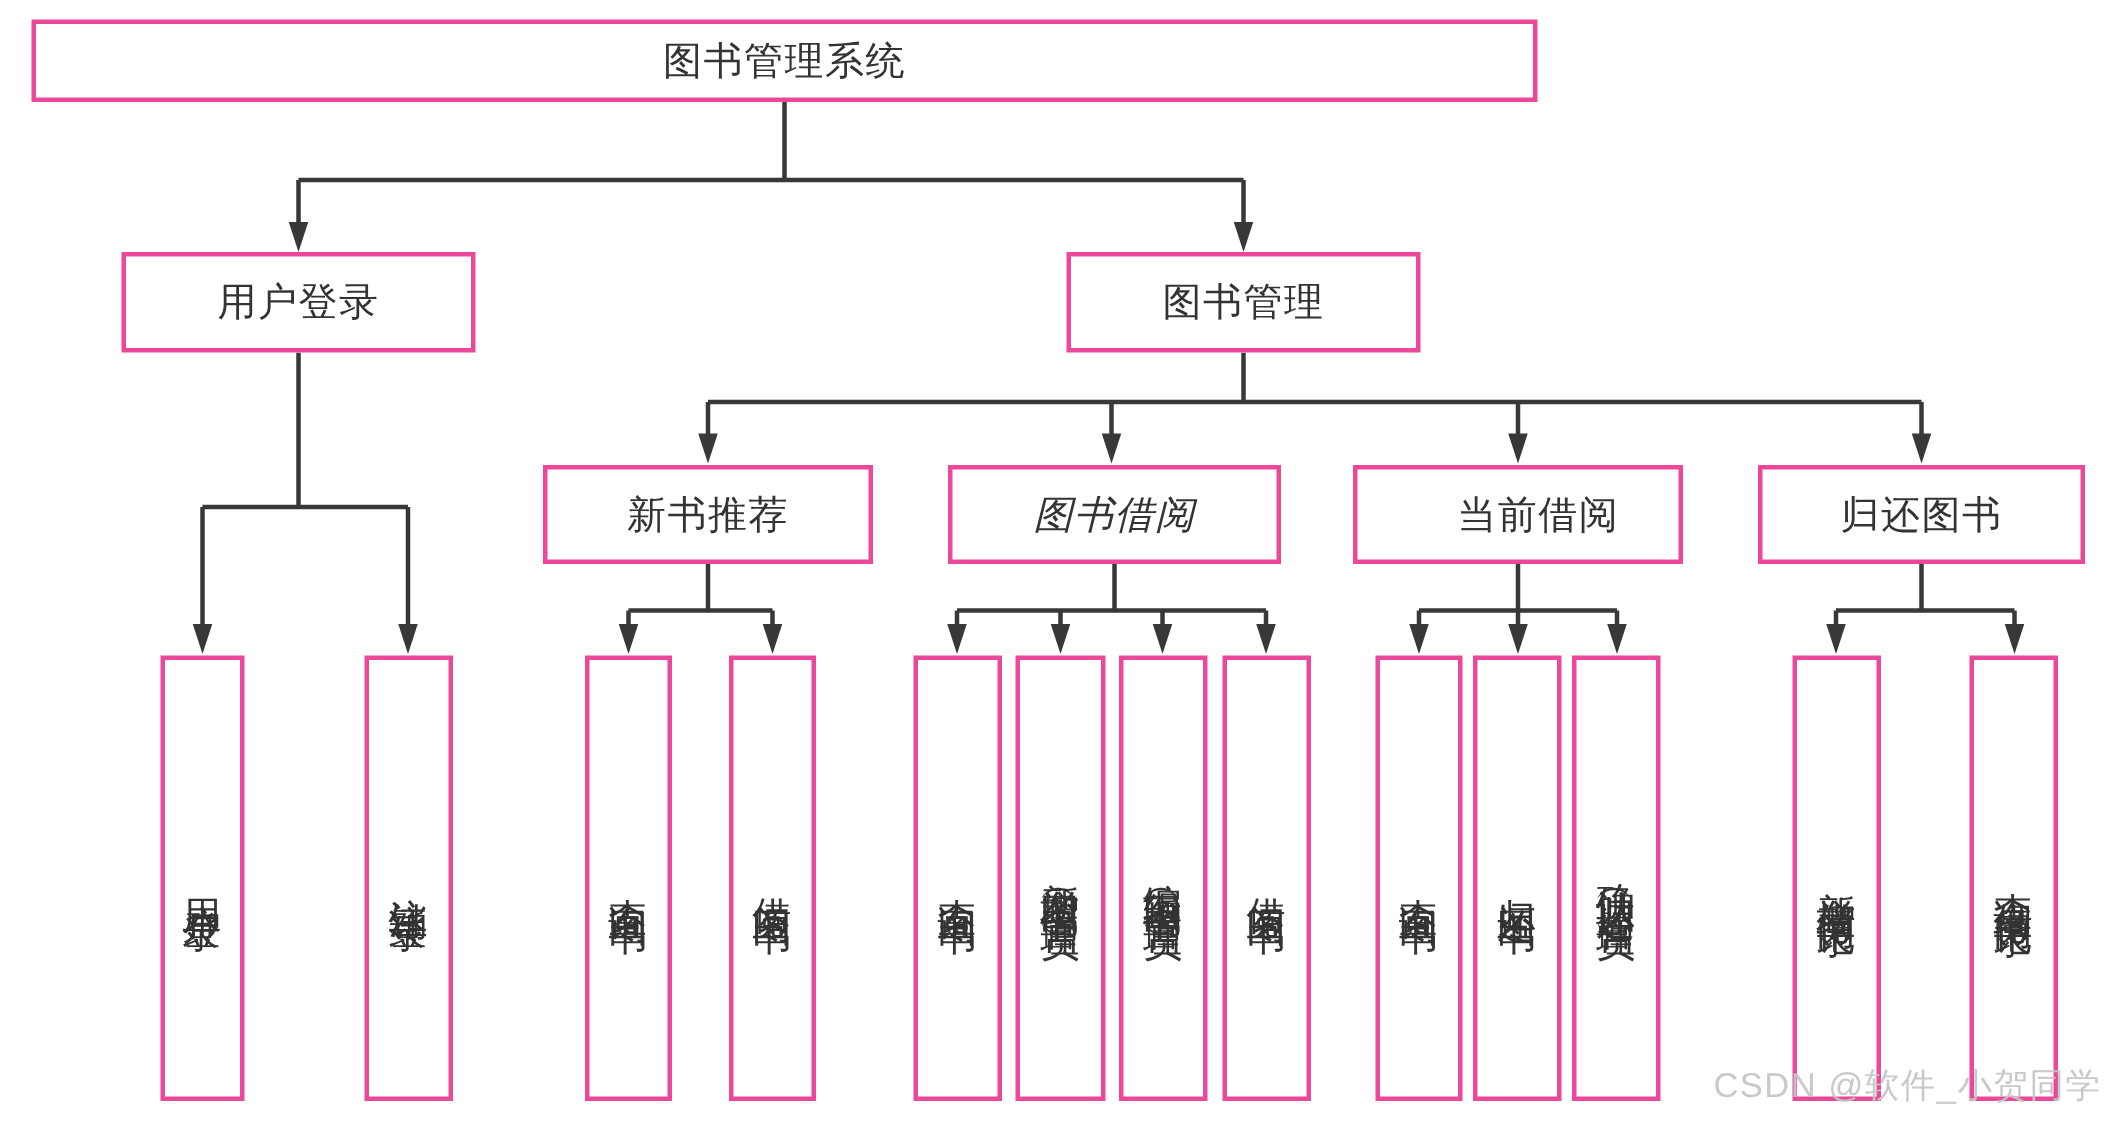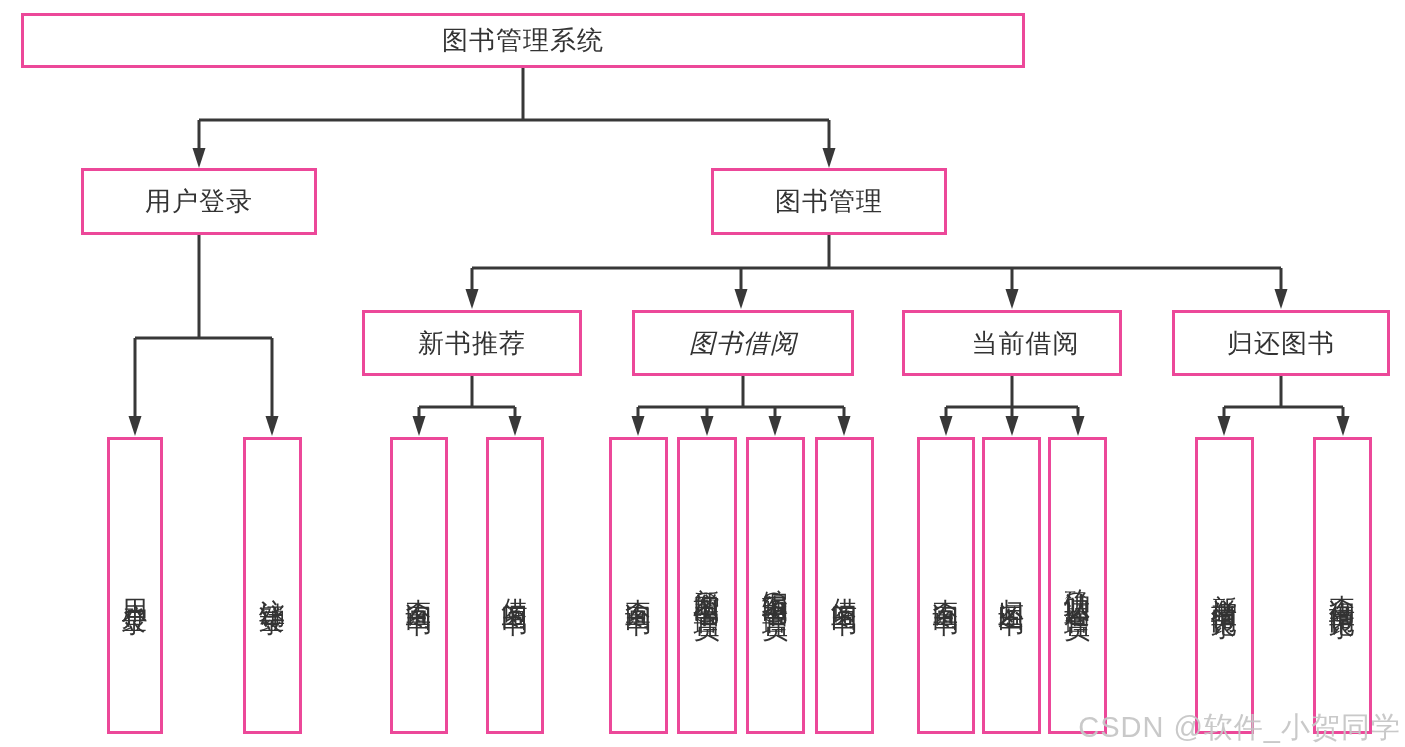--- a/index.html
+++ b/index.html
@@ -52,21 +52,21 @@
   #b-leaf-borrow-book-borrow  { left:815px;  width:59px; }
   #b-leaf-query-book-current  { left:917px;  width:58px; }
   #b-leaf-return-book         { left:982px;  width:59px; }
   #b-leaf-confirm-return      { left:1048px; width:59px; }
   #b-leaf-add-record          { left:1195px; width:59px; }
   #b-leaf-query-record        { left:1313px; width:59px; }
 
   .watermark {
     position:absolute;
     right:4px; top:708px;
-    font-size:29px;
+    font-size:23px;
     color:rgba(198,198,198,0.95);
     letter-spacing:1px;
     z-index:5;
     white-space:nowrap;
     text-align:center;
   }
 </style>
 </head>
 <body>
 

